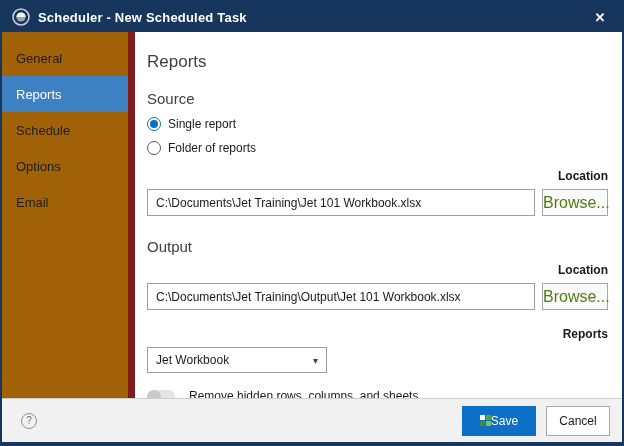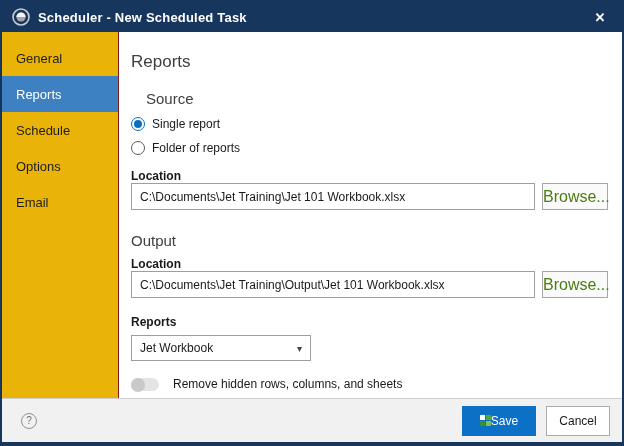--- a/index.html
+++ b/index.html
@@ -19,45 +19,45 @@
   }
   .titlebar .app-icon { width:18px; height:18px; flex:0 0 auto; }
   .titlebar .title { font-size:13px; font-weight:bold; letter-spacing:.2px; flex:1; }
   .titlebar .close {
     width:24px; height:24px; display:flex; align-items:center; justify-content:center;
     color:#fff; font-size:13px; font-weight:bold; cursor:pointer;
   }
   
   .body { flex:1 1 auto; display:flex; min-height:0; }
   .sidebar {
-    width:117px; flex:0 0 auto; border-right:1px solid #7f1d1d;
-    padding-top:8px; background:#eab308;
+    width:133px; flex:0 0 auto; border-right:7px solid #7f1d1d;
+    padding-top:8px; background:#a16207;
   }
   .side-item {
     height:36px; display:flex; align-items:center; padding-left:14px;
     font-size:13px; color:#1E1E1E; cursor:pointer;
   }
   .side-item.selected { background:#3E81C2; color:#ffffff; }
   .main { flex:1 1 auto; padding:20px 14px 0 12px; overflow:hidden; }
   .h1 { font-size:17px; color:#404040; font-weight:400; }
   .h2 { font-size:15px; color:#404040; font-weight:400; }
-  .section-gap { margin-top:18px;margin-left:15px; }
+  .section-gap { margin-top:18px; }
   
   .radio-row { display:flex; align-items:center; gap:7px; margin-top:10px; cursor:pointer; }
   .radio {
     width:14px; height:14px; border-radius:50%; flex:0 0 auto; background:#fff;
     border:1px solid #5A5A5A; position:relative;
   }
   .radio.checked { border:1px solid #0B6FC0; }
   .radio.checked::after {
     content:""; position:absolute; inset:2px; border-radius:50%; background:#0B6FC0;
   }
   .radio-label { font-size:12px; color:#1A1A1A; }
-  .field-label { font-size:12px; font-weight:bold; color:#1A1A1A; margin-top:14px; }
-  .loc-row { display:flex; align-items:stretch; gap:7px; }
+  .field-label { font-size:12px; font-weight:bold; color:#1A1A1A; margin-top:14px;text-align:right; }
+  .loc-row { display:flex; align-items:stretch; gap:7px; margin-top:6px; }
   .loc-input {
     flex:1 1 auto; height:27px; border:1px solid #9E9E9E; background:#fff;
     font-family:"Liberation Sans", sans-serif; font-size:12px; color:#1A1A1A;
     padding:0 8px; outline:none;
   }
   .browse-btn {
     flex:0 0 auto; width:66px; height:27px; background:#FAFAFA;
     border:1px solid #A6A6A6; font-family:"Liberation Sans", sans-serif;
     font-size:16px; color:#4d7c0f; cursor:pointer;
   }

